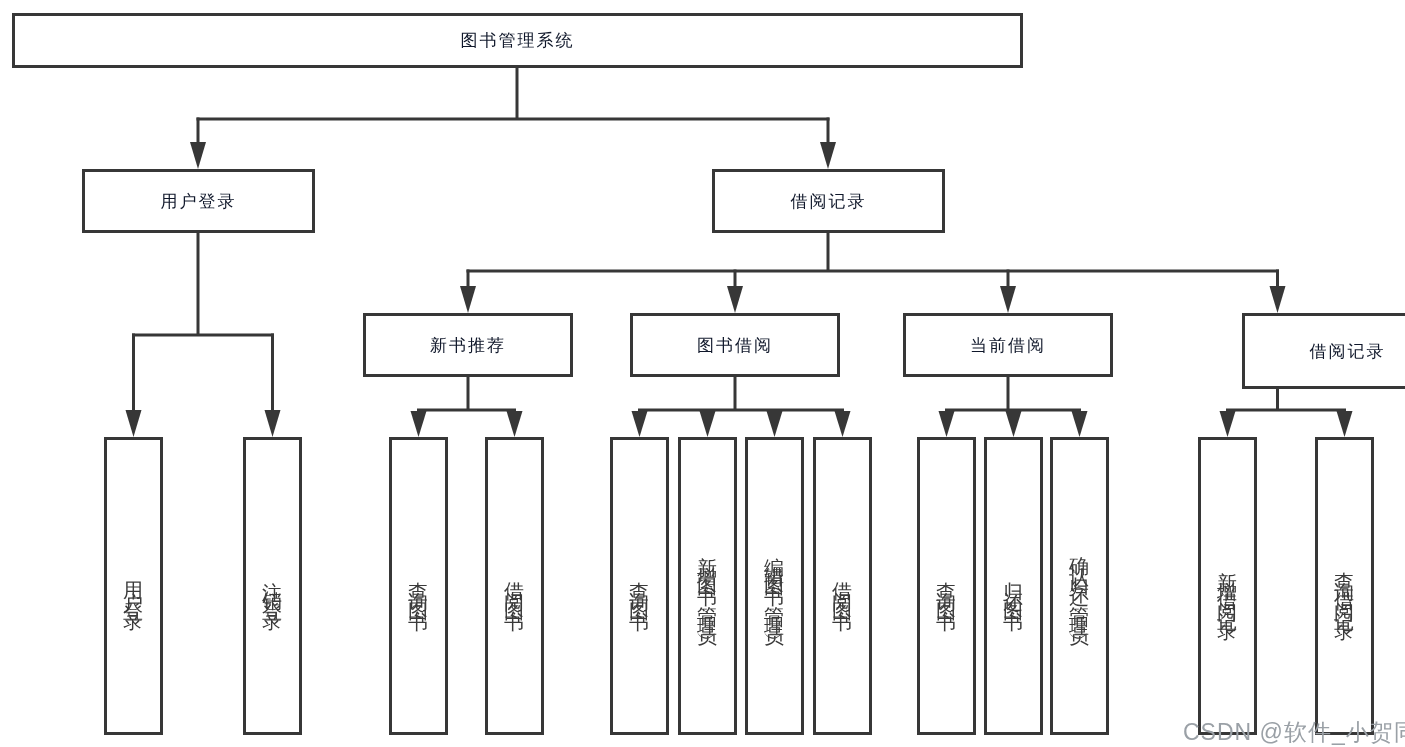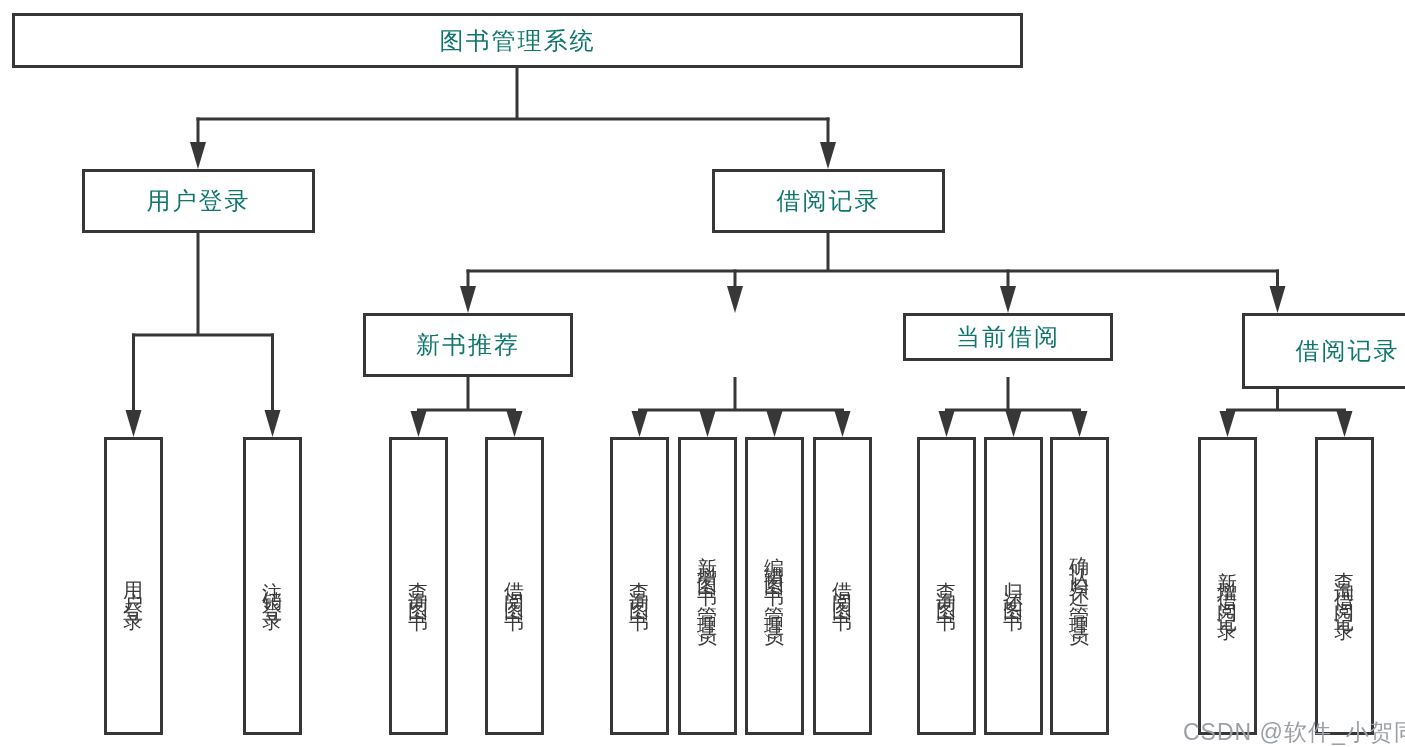--- a/index.html
+++ b/index.html
@@ -35,23 +35,23 @@
   .box {
     position: absolute;
     box-sizing: border-box;
     border: 3px solid #373737;
     background: #ffffff;
     display: flex;
     align-items: center;
     justify-content: center;
   }
   .hlabel {
-    font-size: 24px;
+    font-size: 17px;
     letter-spacing: 2px;
-    color: #0f766e;
+    color: #0f172a;
     white-space: nowrap;
   }
   .vlabel {
     writing-mode: vertical-rl;
     font-size: 20px;
     line-height: 1;
     letter-spacing: 10px;
     color: #3a3a3a;
     white-space: nowrap;
   }
@@ -129,21 +129,24 @@
   <div class="box" style="left:82px; top:169px; width:233px; height:64px;">
     <span class="hlabel">用户登录</span>
   </div>
   <div class="box" style="left:712px; top:169px; width:233px; height:64px;">
     <span class="hlabel">借阅记录</span>
   </div>
 
   <div class="box" style="left:363px; top:313px; width:210px; height:64px;font-family:Liberation Mono, monospace;">
     <span class="hlabel">新书推荐</span>
   </div>
-  <div class="box" style="left:903px; top:313px; width:210px; height:48px;">
+  <div class="box" style="left:630px; top:313px; width:210px; height:64px;">
+    <span class="hlabel">图书借阅</span>
+  </div>
+  <div class="box" style="left:903px; top:313px; width:210px; height:64px;">
     <span class="hlabel">当前借阅</span>
   </div>
   <div class="box" style="left:1242px; top:313px; width:211px; height:76px;">
     <span class="hlabel">借阅记录</span>
   </div>
 
   <div class="box" style="left:104px; top:437px; width:59px; height:298px;">
     <span class="vlabel">用户登录</span>
   </div>
   <div class="box" style="left:243px; top:437px; width:59px; height:298px;">

